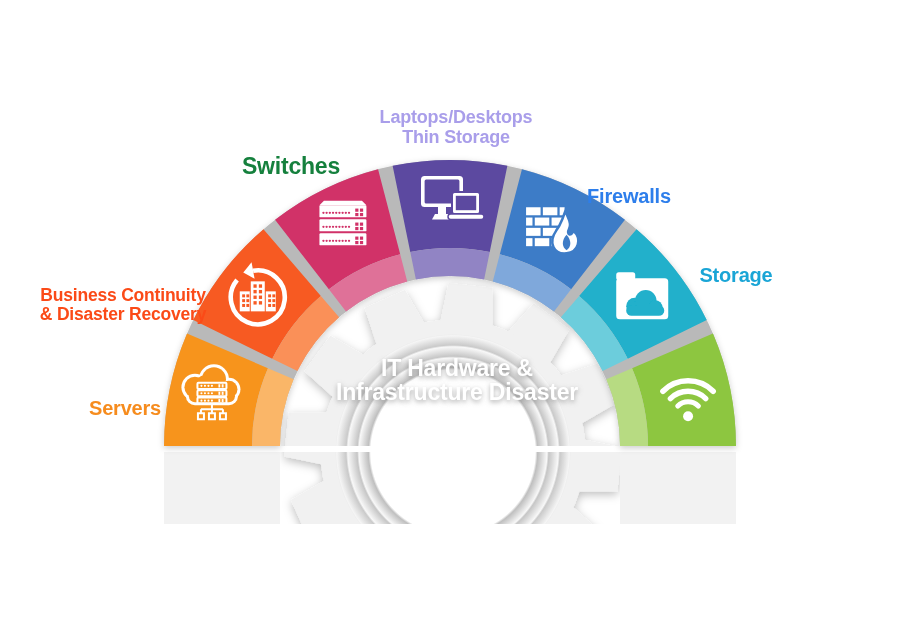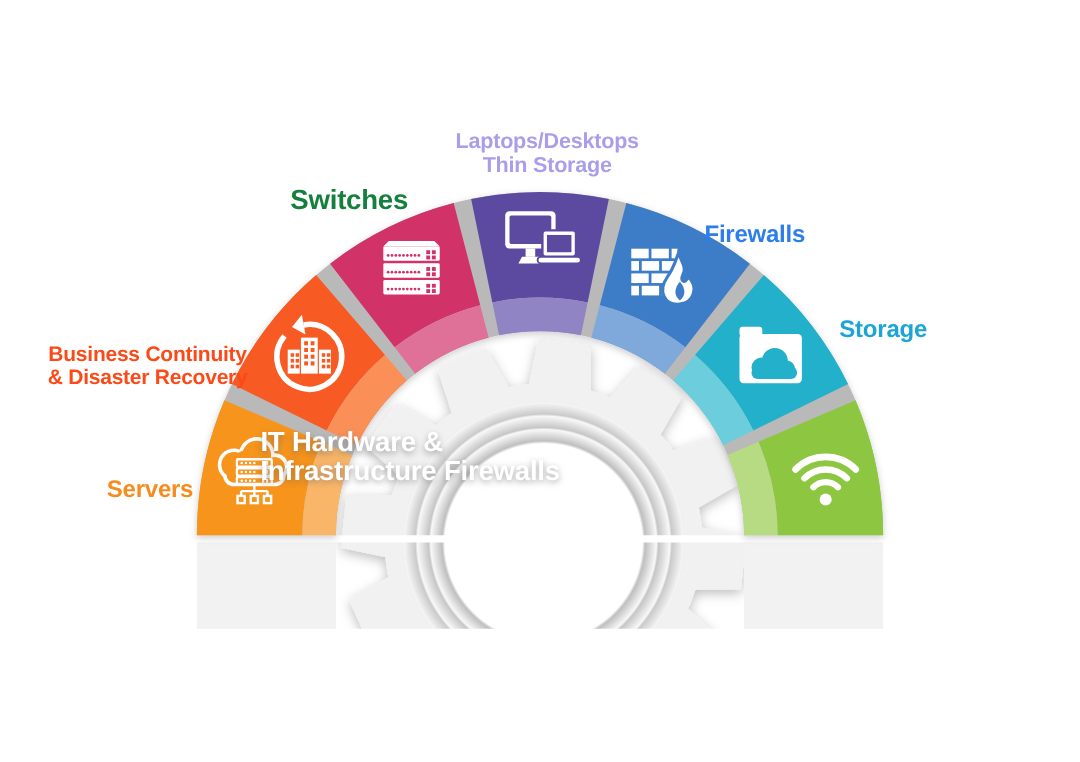--- a/index.html
+++ b/index.html
@@ -8,21 +8,21 @@
     overflow:hidden;font-family:"Liberation Sans", sans-serif;
   }
   svg{position:absolute;left:0;top:0;}
   .seg-label{
     position:absolute;transform:translate(-50%,-50%);
     font-weight:bold;text-align:center;white-space:pre-line;
     letter-spacing:-0.2px;line-height:1.1;
   }
   .center-title{
     position:absolute;left:457px;top:380px;transform:translate(-50%,-50%);
-    width:480px;color:#ffffff;font-weight:bold;
+    width:480px;text-align:center;color:#ffffff;font-weight:bold;
     font-size:23px;line-height:24px;letter-spacing:-0.2px;
     text-shadow:0 2px 5px rgba(100,100,100,0.55);
   }
 </style>
 </head>
 <body>
 
 <div class="stage">
 
   <svg id="diagram" width="900" height="635" viewBox="0 0 900 635">
@@ -247,15 +247,15 @@
   <div class="seg-label" style="left: 123px; top: 260px; font-size: 17.5px; color: rgb(251, 74, 23); margin-top: 45px;">Business Continuity
 &amp; Disaster Recovery</div>
   <div class="seg-label" style="left: 291px; top: 167px; font-size: 23px; color: #15803d;">Switches</div>
   <div class="seg-label" style="left: 456px; top: 128px; font-size: 18px; color: rgb(169, 158, 234);">Laptops/Desktops
 Thin Storage</div>
   <div class="seg-label" style="left: 629px; top: 168px; font-size: 20px; color: rgb(45, 126, 235); margin-top: 28px;">Firewalls</div>
   <div class="seg-label" style="left: 736px; top: 260px; font-size: 20px; color: rgb(26, 165, 214); margin-top: 15px;">Storage</div>
 
   <div class="center-title">
     <div>IT Hardware &amp;</div>
-    <div>Infrastructure Firewalls</div>
+    <div>Infrastructure Disaster</div>
   </div>
 </div>
 
 </body></html>

